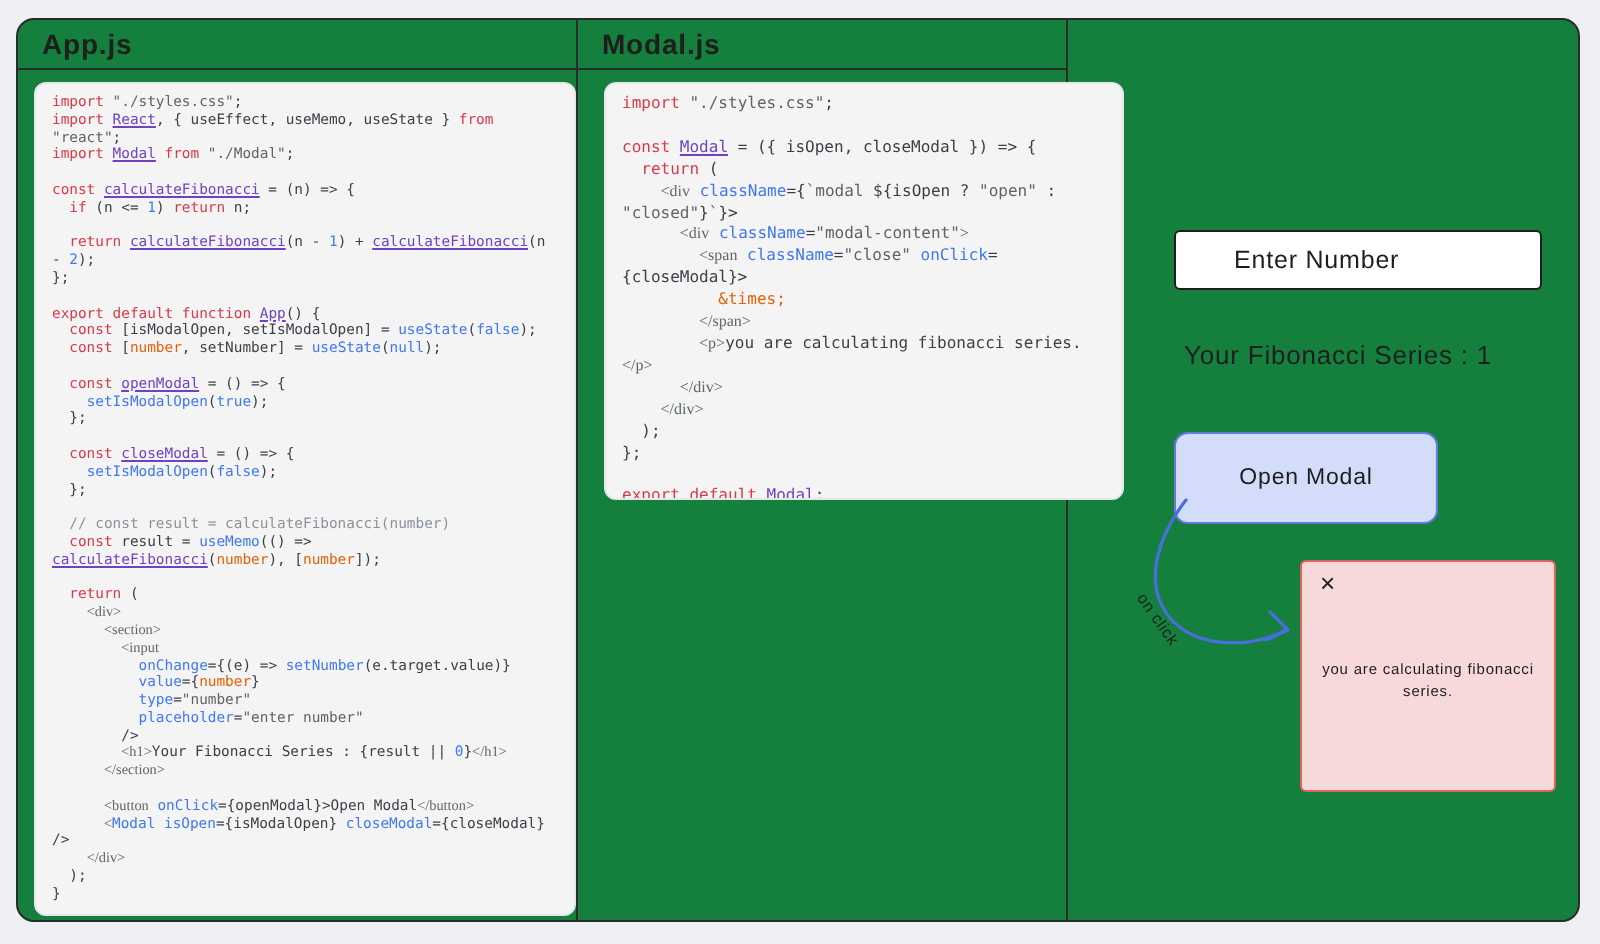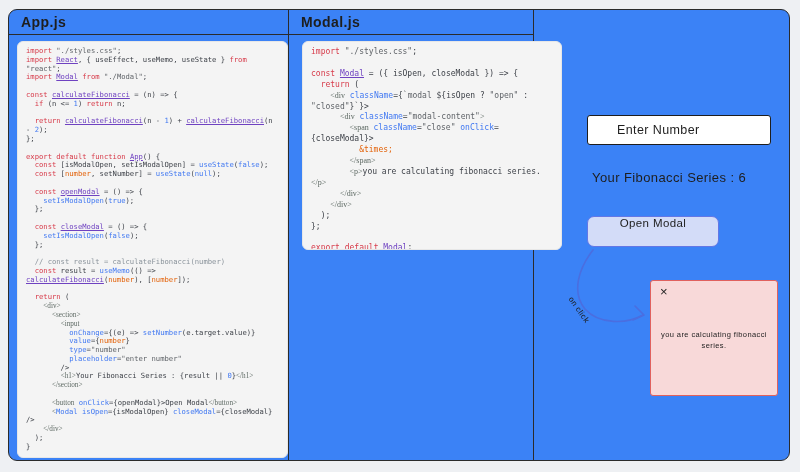--- a/index.html
+++ b/index.html
@@ -1,18 +1,18 @@
 <!DOCTYPE html>
 <html><head>
 <meta charset="utf-8">
 <style>
   html,body{margin:0;padding:0;}
   body{width:800px;height:472px;background:#eef0f3;font-family:"Liberation Sans",sans-serif;}
   .canvas{position:relative;width:800px;height:472px;overflow:hidden;}
-  .frame{position:absolute;left:8px;top:9px;width:780px;height:450px;background:#3b82f6;
+  .frame{position:absolute;left:8px;top:9px;width:780px;height:450px;background:#15803d;
          border:1.6px solid #2b2b2b;border-radius:9px;overflow:hidden;}
   .col{position:absolute;top:0;height:100%;box-sizing:border-box;}
   .col-app{left:0;width:280px;border-right:1.6px solid #2b2b2b;}
   .col-modal{left:280px;width:245px;border-right:1.6px solid #2b2b2b;}
   .col-preview{left:562px;width:218px;}
   .col-header{height:25px;box-sizing:border-box;border-bottom:1.6px solid #2b2b2b;
               display:flex;align-items:center;padding-left:12px;}
   .hand{font-family:cursive, sans-serif;letter-spacing:.4px;color:#1e1e1e;}
   .panel-title{font-size:14px;font-weight:bold;}
   .code-block{margin:0;background:#f4f4f4;border:1px solid #e7e7e7;border-radius:6px;
@@ -28,23 +28,23 @@
   .tok-o{color:#e36209;}
   .tok-s{color:#5f6368;}
   .tok-t{color:#5e6a64;font-family:Liberation Serif, serif;}
   .tok-c{color:#8a939b;}
   .tok-d{color:#3b3f46;}
   
   .number-input{position:absolute;left:16px;top:105px;width:184px;height:30px;box-sizing:border-box;
                 background:#ffffff;border:1.6px solid #1e1e1e;border-radius:3px;
                 display:flex;align-items:center;padding-left:29px;font-size:12.5px;}
   .series-text{position:absolute;left:21px;top:160px;font-size:13px;white-space:nowrap;}
-  .open-modal-btn{position:absolute;left:16px;top:206px;width:132px;height:31px;box-sizing:border-box;
+  .open-modal-btn{position:absolute;left:16px;top:206px;width:132px;height:46px;box-sizing:border-box;
                   background:#d3dcf8;border:1.6px solid #6377e6;border-radius:7px;
-                  display:flex;justify-content:center;font-size:11.5px;cursor:pointer;}
+                  display:flex;align-items:center;justify-content:center;font-size:11.5px;cursor:pointer;}
   .arrow-svg{position:absolute;left:0;top:0;width:218px;height:450px;pointer-events:none;}
   .onclick-label{position:absolute;left:3px;top:285px;font-size:8px;transform:rotate(55deg);
                  transform-origin:left top;white-space:nowrap;}
   .mini-modal{position:absolute;left:79px;top:270px;width:128px;height:116px;box-sizing:border-box;
               background:#f8d9d9;border:1.6px solid #e0615e;border-radius:3px;}
   .mini-modal-close{position:absolute;left:9px;top:3px;font-size:13px;cursor:pointer;}
   .mini-modal-msg{position:absolute;left:9px;right:9px;top:48px;text-align:center;
                   font-size:7.5px;line-height:11px;}
 </style>
 </head>
@@ -66,21 +66,21 @@
       </div>
       <pre class="code-block code-modal"><div class="code-line"><span class="tok-k">import</span><span class="tok-d"> </span><span class="tok-s">"./styles.css"</span><span class="tok-d">;</span></div><div class="code-line">&nbsp;</div><div class="code-line"><span class="tok-k">const</span><span class="tok-d"> </span><span class="tok-p">Modal</span><span class="tok-d"> = ({ isOpen, closeModal }) =&gt; {</span></div><div class="code-line"><span class="tok-d">  </span><span class="tok-k">return</span><span class="tok-d"> (</span></div><div class="code-line"><span class="tok-d">    </span><span class="tok-t">&lt;div</span><span class="tok-d"> </span><span class="tok-b">className</span><span class="tok-d">={</span><span class="tok-s">`modal </span><span class="tok-d">${isOpen ? </span><span class="tok-s">"open"</span><span class="tok-d"> :</span></div><div class="code-line"><span class="tok-s">"closed"</span><span class="tok-d">}</span><span class="tok-s">`</span><span class="tok-d">}&gt;</span></div><div class="code-line"><span class="tok-d">      </span><span class="tok-t">&lt;div</span><span class="tok-d"> </span><span class="tok-b">className</span><span class="tok-d">=</span><span class="tok-s">"modal-content"</span><span class="tok-t">&gt;</span></div><div class="code-line"><span class="tok-d">        </span><span class="tok-t">&lt;span</span><span class="tok-d"> </span><span class="tok-b">className</span><span class="tok-d">=</span><span class="tok-s">"close"</span><span class="tok-d"> </span><span class="tok-b">onClick</span><span class="tok-d">=</span></div><div class="code-line"><span class="tok-d">{closeModal}&gt;</span></div><div class="code-line"><span class="tok-d">          </span><span class="tok-o">&amp;times;</span></div><div class="code-line"><span class="tok-d">        </span><span class="tok-t">&lt;/span&gt;</span></div><div class="code-line"><span class="tok-d">        </span><span class="tok-t">&lt;p&gt;</span><span class="tok-d">you are calculating fibonacci series.</span></div><div class="code-line"><span class="tok-t">&lt;/p&gt;</span></div><div class="code-line"><span class="tok-d">      </span><span class="tok-t">&lt;/div&gt;</span></div><div class="code-line"><span class="tok-d">    </span><span class="tok-t">&lt;/div&gt;</span></div><div class="code-line"><span class="tok-d">  );</span></div><div class="code-line"><span class="tok-d">};</span></div><div class="code-line">&nbsp;</div><div class="code-line"><span class="tok-k">export</span><span class="tok-d"> </span><span class="tok-k">default</span><span class="tok-d"> </span><span class="tok-p">Modal</span><span class="tok-d">;</span></div></pre>
     </div>
 
     <div class="col col-preview">
 
       <div class="number-input hand">
         <span>Enter Number</span>
       </div>
 
-      <div class="series-text hand">Your Fibonacci Series : 6</div>
+      <div class="series-text hand">Your Fibonacci Series : 1</div>
 
       <div class="open-modal-btn hand">
         <span>Open Modal</span>
       </div>
 
       <svg class="arrow-svg" viewBox="0 0 218 450" xmlns="http://www.w3.org/2000/svg">
         <path d="M22 240 C 8 258, 0 282, 14 299 C 28 315, 56 314, 72 305" fill="none" stroke="#4a6ee0" stroke-width="1.6" stroke-linecap="round"></path>
         <path d="M62 310 L73 305 L64 296" fill="none" stroke="#4a6ee0" stroke-width="1.6" stroke-linecap="round" stroke-linejoin="round"></path>
       </svg>
       <div class="onclick-label hand">on click</div>

